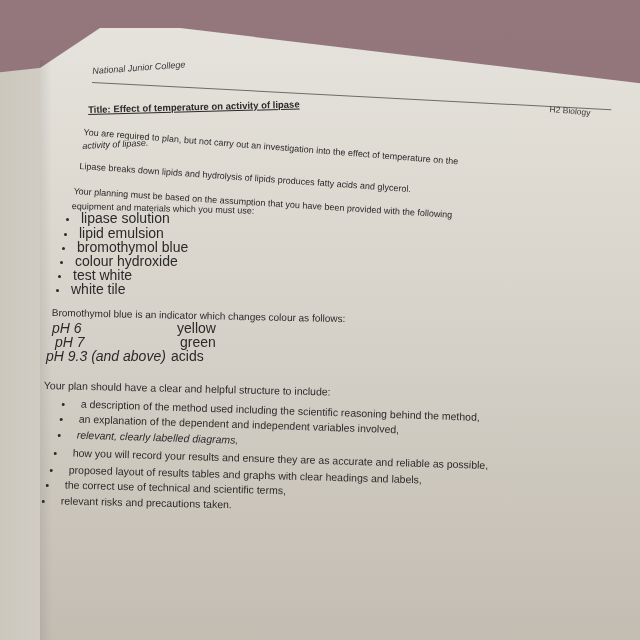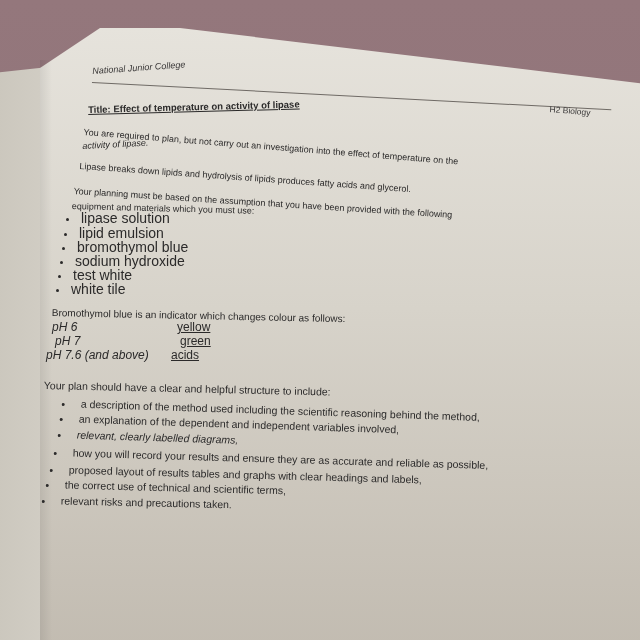--- a/index.html
+++ b/index.html
@@ -99,21 +99,21 @@
     .bullet {
       display: inline-block;
       width: 3px; height: 3px;
       background: #2b2a2a;
       border-radius: 50%;
       margin-right: 12px;
       vertical-align: middle;
     }
 
     .ind-intro { left: 52px; top: 307px; font-size: 10px; transform: rotate(1.2deg); transform-origin: left top; }
-    .ph-row { font-size: 12px; text-decoration: underline; }
+    .ph-row { font-size: 14px; }
     .ph-label { display: inline-block; width: 125px; font-style: italic; }
 
     .plan-intro { left: 44px; top: 379px; font-size: 10.5px; transform: rotate(1.3deg); transform-origin: left top; }
     .plan-item { font-size: 10.5px; transform-origin: left top; }
   </style>
 </head>
 <body>
 
 <div class="scene">
   <div class="back-page"></div>
@@ -137,40 +137,40 @@
       <div class="abs mat-list" style="left:66px; top:210px;">
         <span class="bullet"></span><span>lipase solution</span>
       </div>
       <div class="abs mat-list" style="left:64px; top:225px;">
         <span class="bullet"></span><span>lipid emulsion</span>
       </div>
       <div class="abs mat-list" style="left:62px; top:239px;">
         <span class="bullet"></span><span>bromothymol  blue</span>
       </div>
       <div class="abs mat-list" style="left:60px; top:253px;">
-        <span class="bullet"></span><span>sodium hydroxide</span>
+        <span class="bullet"></span><span>colour hydroxide</span>
       </div>
       <div class="abs mat-list" style="left:58px; top:267px;">
         <span class="bullet"></span><span>test white</span>
       </div>
       <div class="abs mat-list" style="left:56px; top:281px;">
         <span class="bullet"></span><span>white tile</span>
       </div>
     </div>
 
     <div class="abs ind-intro">Bromothymol blue is an indicator which changes colour as follows:</div>
     <div>
       <div class="abs ph-row" style="left:52px; top:320px;">
         <span class="ph-label">pH 6</span><span>yellow</span>
       </div>
       <div class="abs ph-row" style="left:55px; top:334px;">
         <span class="ph-label">pH 7</span><span>green</span>
       </div>
       <div class="abs ph-row" style="left:46px; top:348px;">
-        <span class="ph-label">pH 7.6 (and above)</span><span>acids</span>
+        <span class="ph-label">pH 9.3 (and above)</span><span>acids</span>
       </div>
     </div>
 
     <div class="abs plan-intro">Your plan should have a clear and helpful structure to include:</div>
     <div>
       <div class="abs plan-item" style="left:62px; top:397px; transform:rotate(1.9deg);">
         <span class="bullet" style="margin-right:16px;"></span><span>a description of the method used including the scientific reasoning behind the method,</span>
       </div>
       <div class="abs plan-item" style="left:60px; top:412px; transform:rotate(1.9deg);">
         <span class="bullet" style="margin-right:16px;"></span><span>an explanation of the dependent and independent variables involved,</span>

